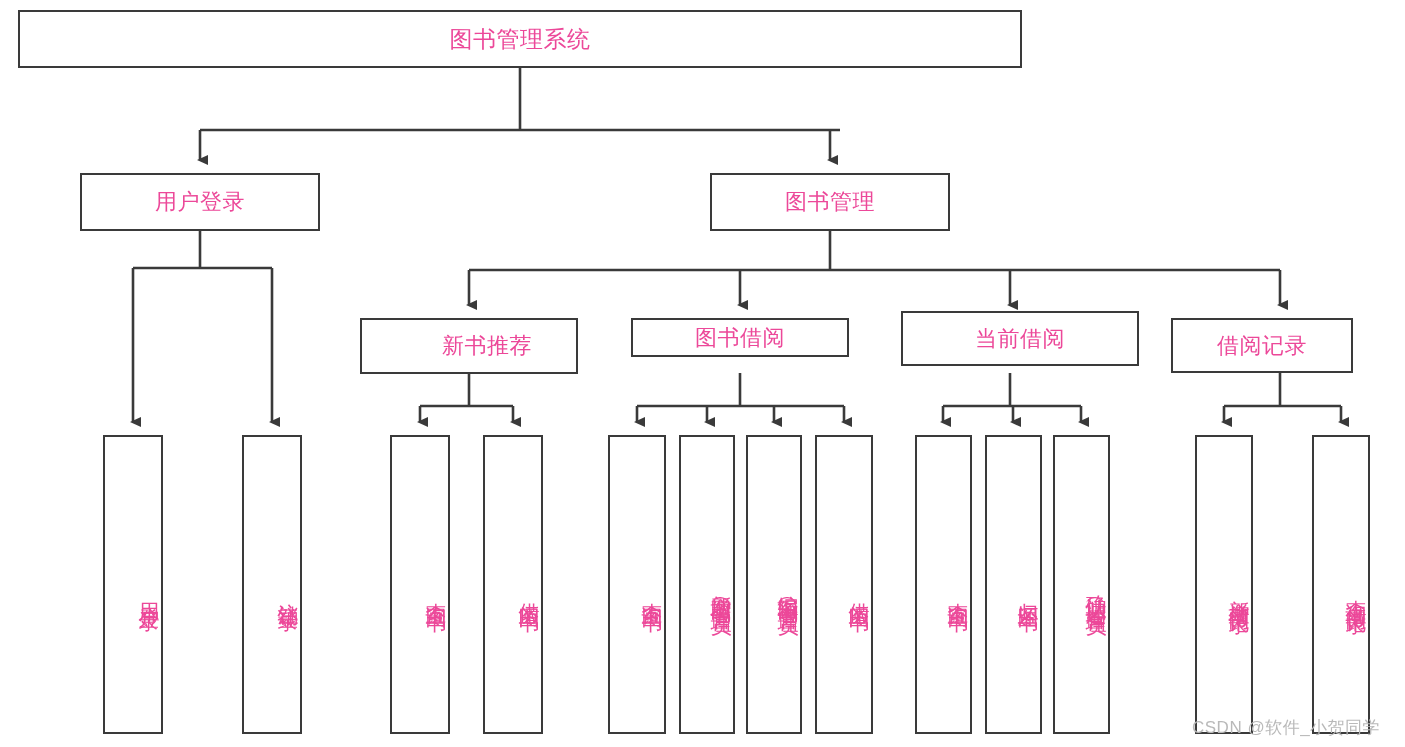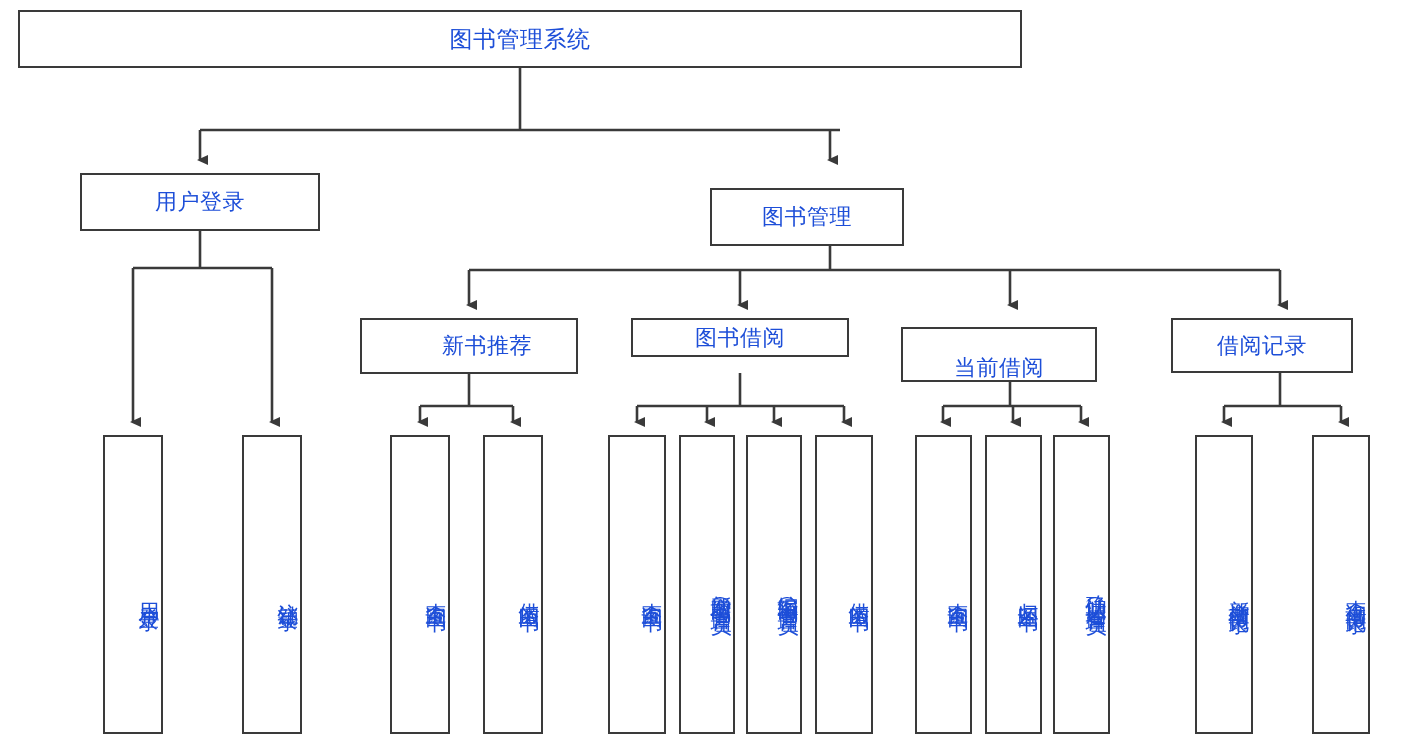--- a/index.html
+++ b/index.html
@@ -15,21 +15,21 @@
     width: 1405px;
     height: 747px;
     background: #ffffff;
     overflow: hidden;
   }
   .node {
     position: absolute;
     box-sizing: border-box;
     border: 2.5px solid #3a3a3a;
     background: #ffffff;
-    color: #1d4ed8;
+    color: #ec4899;
     display: flex;
     align-items: center;
     justify-content: center;
     text-align: center;
     line-height: 1.15;
   }
   .node.horizontal {
     font-size: 22px;
     letter-spacing: 0.5px;
   }
@@ -116,30 +116,30 @@
     </g>
   </svg>
 
   <div id="nodes">
       <div class="node horizontal root" style="left: 18px; top: 10px; width: 1004px; height: 58px;">
         <span>图书管理系统</span>
       </div>
       <div class="node horizontal" style="left: 80px; top: 173px; width: 240px; height: 58px;">
         <span>用户登录</span>
       </div>
-      <div class="node horizontal" style="left: 710px; top: 188px; width: 194px; height: 58px; text-align: right;">
+      <div class="node horizontal" style="left: 710px; top: 173px; width: 240px; height: 58px; text-align: right;">
         <span>图书管理</span>
       </div>
       <div class="node horizontal" style="left: 360px; top: 318px; width: 218px; height: 56px; padding-left: 36px;">
         <span>新书推荐</span>
       </div>
       <div class="node horizontal" style="left: 631px; top: 318px; width: 218px; height: 39px;">
         <span>图书借阅</span>
       </div>
-      <div class="node horizontal" style="left: 901px; top: 327px; width: 196px; height: 55px; align-items: flex-end;">
+      <div class="node horizontal" style="left: 901px; top: 311px; width: 238px; height: 55px;">
         <span>当前借阅</span>
       </div>
       <div class="node horizontal" style="left: 1171px; top: 318px; width: 182px; height: 55px;">
         <span>借阅记录</span>
       </div>
       <div class="node vertical" style="left: 103px; top: 435px; width: 60px; height: 299px;">
         <span>用户登录</span>
       </div>
       <div class="node vertical" style="left: 242px; top: 435px; width: 60px; height: 299px;">
         <span>注销登录</span>
@@ -172,14 +172,15 @@
         <span>确认归还（管理员）</span>
       </div>
       <div class="node vertical" style="left: 1195px; top: 435px; width: 58px; height: 299px;">
         <span>新增借阅记录</span>
       </div>
       <div class="node vertical" style="left: 1312px; top: 435px; width: 58px; height: 299px;">
         <span>查询借阅记录</span>
       </div>
     </div>
 
+  <div class="watermark" style="left: 1192px; top: 716px; color: rgb(185, 185, 185);">CSDN @软件_小贺同学</div>
 
 </div>
 
 </body></html>

